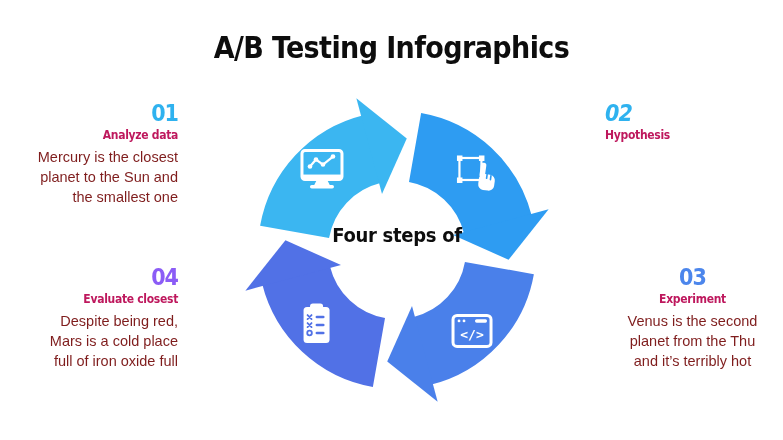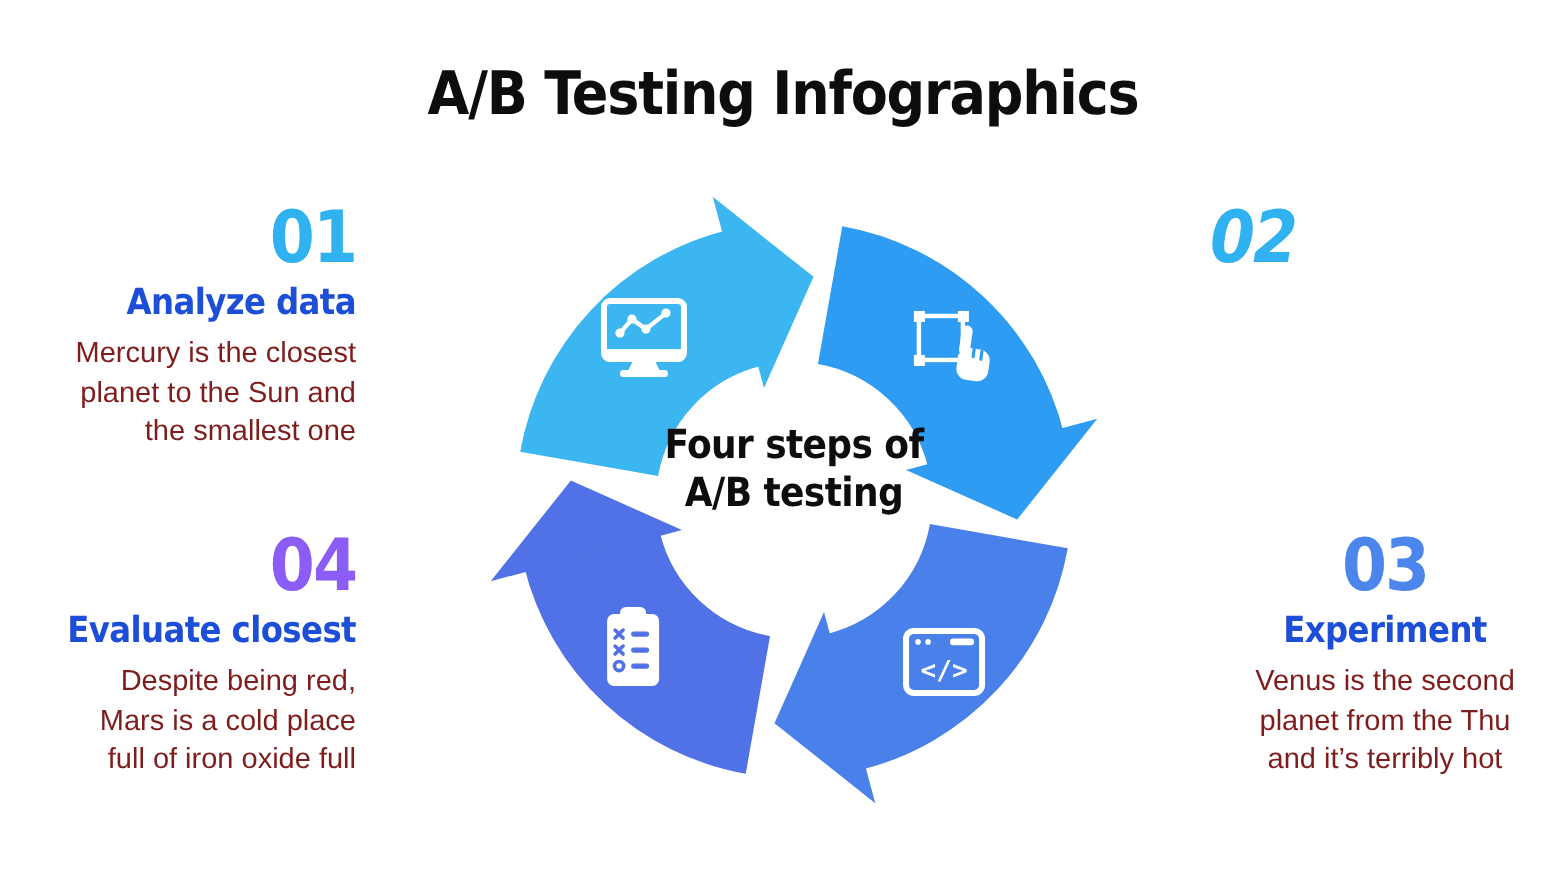--- a/index.html
+++ b/index.html
@@ -12,55 +12,56 @@
     position:absolute;left:0;top:33px;width:783px;text-align:center;
     font-family:"DejaVu Sans", sans-serif;font-stretch:condensed;
     font-weight:bold;font-size:30px;letter-spacing:-0.6px;color:#0d0d0d;
     line-height:1;
   }
   .step{position:absolute;}
   .step.align-right{text-align:right;}
   .step.align-left{text-align:left;}
   .step-number{
     font-family:"DejaVu Sans", sans-serif;font-stretch:condensed;
-    font-weight:bold;font-size:36px;line-height:1;letter-spacing:-1px;
+    font-weight:bold;font-size:23px;line-height:1;letter-spacing:-1px;
   }
   .step-title{
     font-family:"DejaVu Sans", sans-serif;font-stretch:condensed;
-    font-weight:bold;font-size:18px;line-height:1.1;letter-spacing:-0.3px;
-    color:#1d4ed8;margin-top:4px;
+    font-weight:bold;font-size:12px;line-height:1.1;letter-spacing:-0.3px;
+    color:#be185d;margin-top:4px;
   }
   .step-desc{
     font-size:14.5px;line-height:1.36;color:#7f1d1d;margin-top:6px;
     white-space:pre-line;
   }
   #cycle-wrap{position:absolute;left:232px;top:85px;width:330px;height:330px;}
   #cycle-svg{position:absolute;left:0;top:0;}
   .center-label{
-    position:absolute;left:297px;top:210px;width:200px;text-align:center;
+    position:absolute;left:297px;top:223px;width:200px;text-align:center;
     font-family:"DejaVu Sans", sans-serif;font-stretch:condensed;
     font-weight:bold;font-size:20px;line-height:1.2;letter-spacing:-0.3px;
     color:#0d0d0d;
   }
 </style>
 </head>
 <body>
 
 <div class="slide-title">A/B Testing Infographics</div>
 
 <div class="step align-right" style="left:8px;top:102px;width:170px;">
   <div class="step-number" style="color: rgb(47, 178, 239);">01</div>
   <div class="step-title">Analyze data</div>
   <div class="step-desc">Mercury is the closest
 planet to the Sun and
 the smallest one</div>
 </div>
 
 <div class="step align-left" style="left:605px;top:102px;width:175px;">
   <div class="step-number" style="color: rgb(47, 178, 239); font-style: italic;">02</div>
+  <div class="step-title">Hypothesis</div>
 </div>
 
 <div class="step align-right" style="left:8px;top:266px;width:170px;">
   <div class="step-number" style="color: #8b5cf6;">04</div>
   <div class="step-title">Evaluate closest</div>
   <div class="step-desc">Despite being red,
 Mars is a cold place
 full of iron oxide full</div>
 </div>
 
@@ -128,14 +129,13 @@
           <rect x="-1" y="-1.3" width="9" height="2.6" rx="1.3" fill="#5171e6"></rect>
           <circle cx="-7" cy="8" r="2.3" fill="none" stroke="#5171e6" stroke-width="1.8"></circle>
           <rect x="-1" y="6.7" width="9" height="2.6" rx="1.3" fill="#5171e6"></rect>
         </g>
       </g>
     </svg>
 </div>
 
 <div class="center-label">
   <div>Four steps of</div>
-  <div>A/B testing</div>
 </div>
 
 </body></html>

